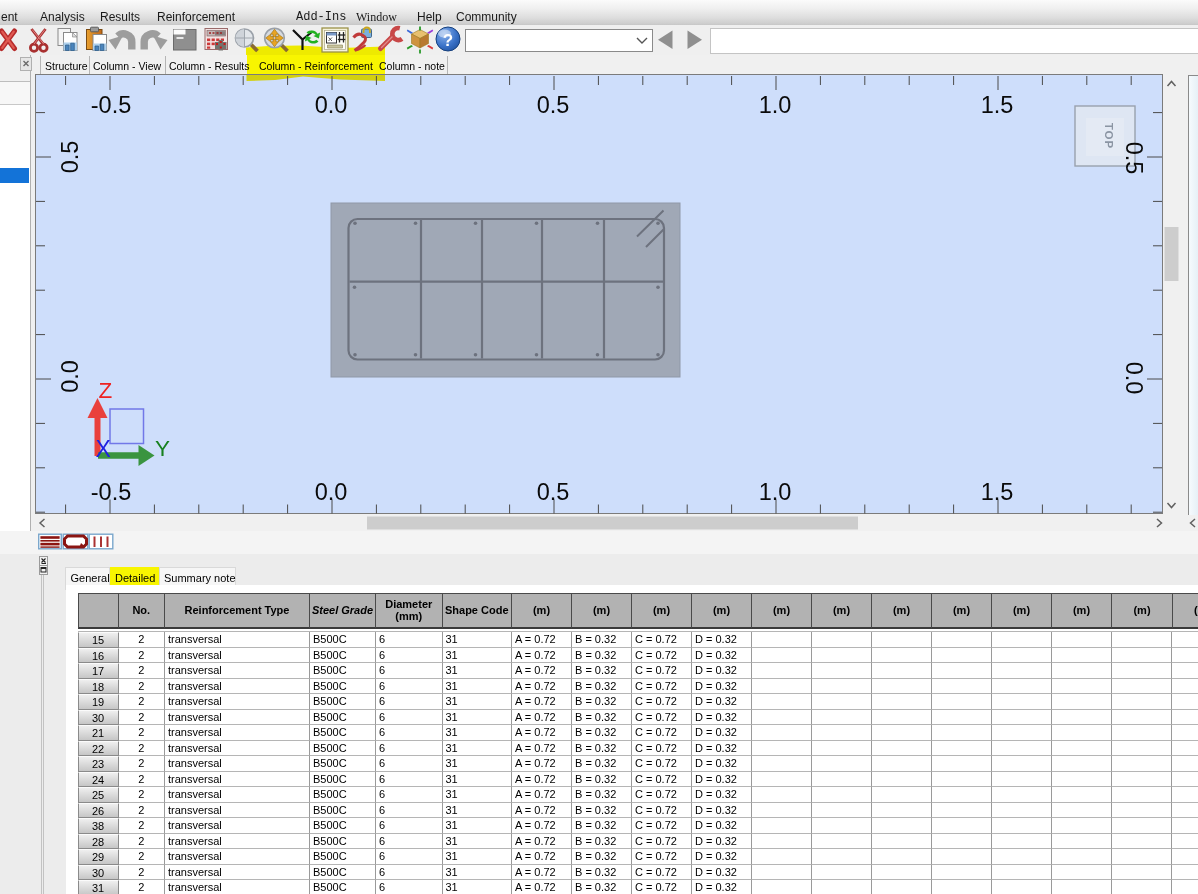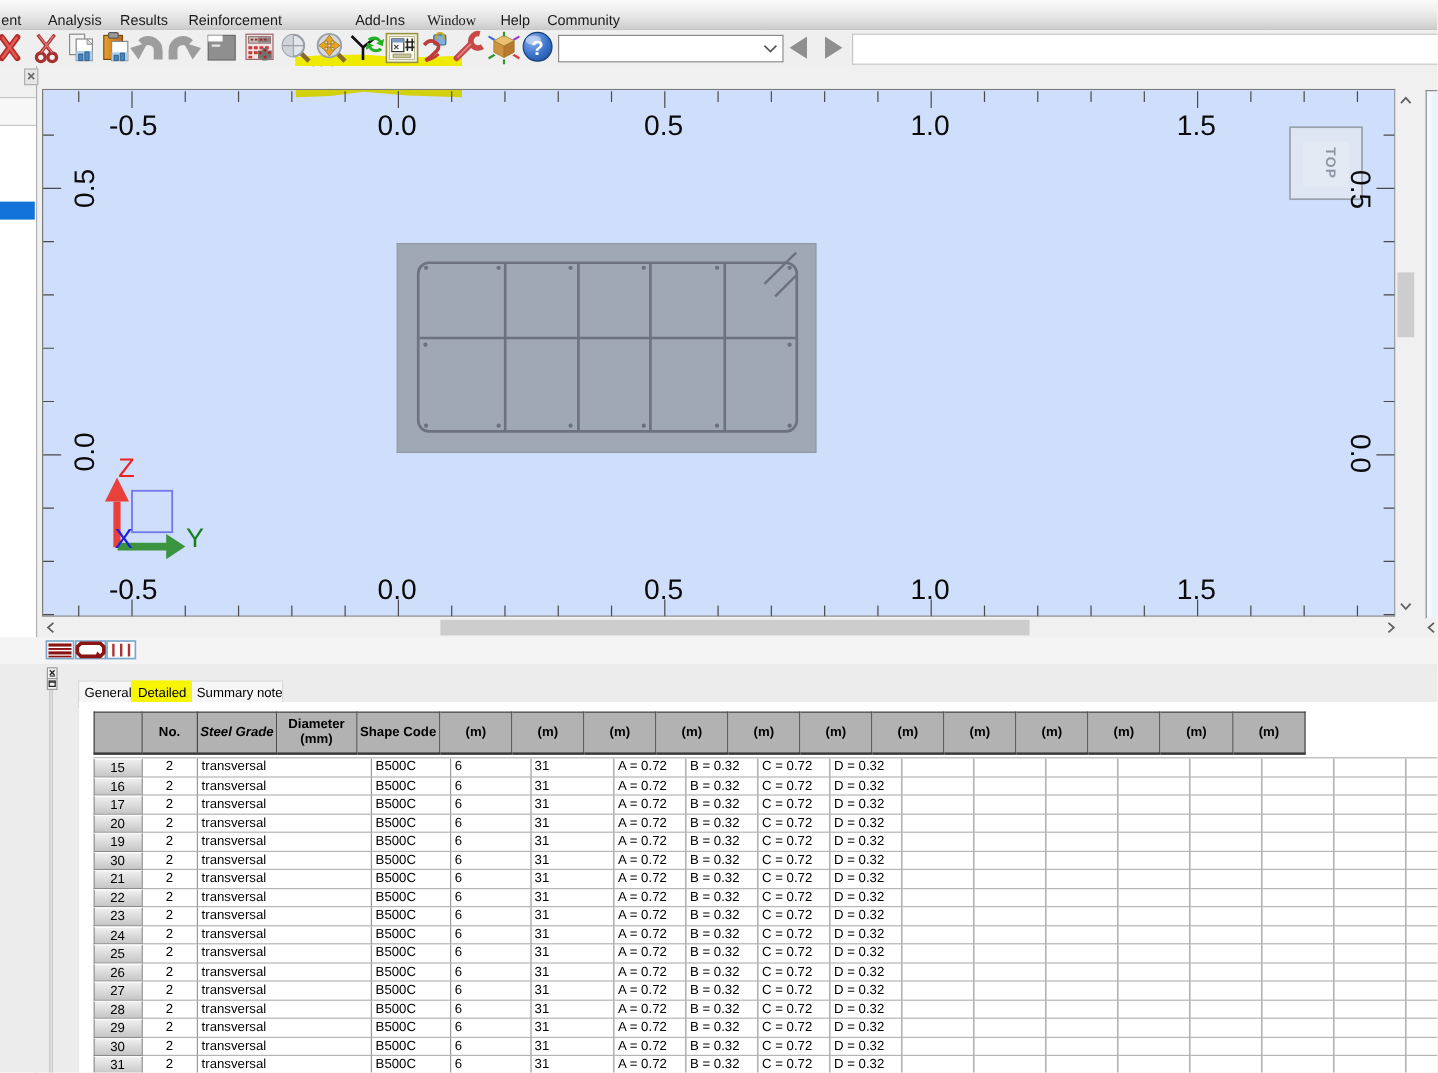--- a/index.html
+++ b/index.html
@@ -31,21 +31,21 @@
 </style>
 </head>
 <body>
 <div id="root">
   <div id="menubar" class="abs">
     <span class="mi" style="left:1px;">ent</span>
     <span class="mi" style="left:40px;">Analysis</span>
     <span class="mi" style="left:100px;">Results</span>
     <span class="mi" style="left:157px;">Reinforcement</span>
     <span class="mi" style="left:252px;margin-top:34px;">Tools</span>
-    <span class="mi" style="left:296px;">Add-Ins</span>
+    <span class="mi" style="left:296px;font-family:Liberation Mono, monospace;">Add-Ins</span>
     <span class="mi" style="left:356px;font-family:Liberation Serif, serif;">Window</span>
     <span class="mi" style="left:417px;">Help</span>
     <span class="mi" style="left:456px;">Community</span>
   </div>
   <div id="toolbar" class="abs">
   <svg width="1198" height="30" viewBox="0 0 1198 30" style="position:absolute;left:0;top:0;">
     <defs>
       <radialGradient id="helpg" cx="0.35" cy="0.3" r="0.9">
         <stop offset="0" stop-color="#8ab2ec"></stop>
             <stop offset="0.55" stop-color="#3a72c8"></stop>
@@ -199,20 +199,34 @@
 
     <path d="M672.5 5.5 v18.5 l-14.5 -9.2 z" fill="#8f8f8f"></path>
     <path d="M687.5 5.5 v18.5 l14.5 -9.2 z" fill="#8f8f8f"></path>
   </svg>
   <div style="position:absolute;left:465px;top:3.5px;width:186px;height:21px;background:#fff;border:1px solid #8a8a8a;">
     <svg width="12" height="8" style="position:absolute;right:4px;top:7px;">
           <path d="M1 1 l5 5 l5 -5" stroke="#555" stroke-width="1.4" fill="none"></path>
         </svg>
   </div>
   <div style="position:absolute;left:710px;top:2.5px;width:488px;height:24.5px;background:#fff;border:1px solid #c4c4c4;border-right:none;"></div>
+  </div>
+  <div id="tabrow" class="abs">
+    <div class="tabsep" style="left:39.5px;"></div>
+    <div class="tabsep" style="left:88.5px;"></div>
+    <div class="tabsep" style="left:164.5px;"></div>
+    <div class="tabsep" style="left:253px;"></div>
+    <div class="tabsep" style="left:373.5px;"></div>
+    <div class="tabsep" style="left:447px;"></div>
+    <div style="position:absolute;left:246.5px;top:0;width:138.5px;height:19.5px;background:#f8f500;"></div>
+    <span class="tabtxt" style="left:45px;">Structure</span>
+    <span class="tabtxt" style="left:93px;">Column - View</span>
+    <span class="tabtxt" style="left:169px;">Column - Results</span>
+    <span class="tabtxt" style="left:259px;">Column - Reinforcement</span>
+    <span class="tabtxt" style="left:379px;">Column - note</span>
   </div>
   <div id="leftpanel" class="abs">
     <div style="position:absolute;left:0;top:0;width:30px;height:26px;background:#f0f0f0;border-bottom:1px solid #bdbdbd;"></div>
     <div style="position:absolute;left:20px;top:2px;width:10px;height:11.5px;background:#e6e6e6;border:1px solid #b0b0b0;">
       <svg width="10" height="11" style="display:block;">
           <path d="M2.5 3 l5 5 M7.5 3 l-5 5" stroke="#6a6a6a" stroke-width="1.4"></path>
         </svg>
     </div>
     <div style="position:absolute;left:0;top:27px;width:30px;height:22px;background:#f7f7f7;border-bottom:1px solid #c8c8c8;"></div>
     <div style="position:absolute;left:0;top:113px;width:29px;height:15px;background:#1373d8;"></div>
@@ -358,20 +372,21 @@
     <div style="position:absolute;left:64.5px;top:13px;width:45px;height:23px;background:#f6f6f6;border:1px solid #d9d9d9;border-bottom:none;box-sizing:border-box;"></div>
     <div style="position:absolute;left:158.5px;top:13px;width:77px;height:23px;background:#f6f6f6;border:1px solid #d9d9d9;border-bottom:none;box-sizing:border-box;"></div>
     <div style="position:absolute;left:110px;top:12.5px;width:48.5px;height:23.5px;background:#f8f500;"></div>
     <span class="btabtxt" style="left:70.5px;">General</span>
     <span class="btabtxt" style="left:115px;">Detailed</span>
     <span class="btabtxt" style="left:164px;">Summary note</span>
     <div id="sheet">
       <div id="thead">
         <div class="hc" style="width:41px;border-left:1.5px solid #4a4a4a;"></div>
         <div class="hc" style="width:46.5px;">No.</div>
+        <div class="hc" style="width:145px;">Reinforcement Type</div>
         <div class="hc" style="width:66px;font-style:italic;">Steel Grade</div>
         <div class="hc" style="width:66.5px;">Diameter<br>(mm)</div>
         <div class="hc" style="width:69.5px;">Shape Code</div>
         <div class="hc" style="width:60px;">(m)</div>
           <div class="hc" style="width:60px;">(m)</div>
           <div class="hc" style="width:60px;">(m)</div>
           <div class="hc" style="width:60px;">(m)</div>
           <div class="hc" style="width:60px;">(m)</div>
           <div class="hc" style="width:60px;">(m)</div>
           <div class="hc" style="width:60px;">(m)</div>
@@ -436,21 +451,21 @@
             <div class="dc" style="width:60px;"></div>
             <div class="dc" style="width:60px;"></div>
             <div class="dc" style="width:60px;"></div>
             <div class="dc" style="width:60px;"></div>
             <div class="dc" style="width:60px;"></div>
             <div class="dc" style="width:60px;"></div>
             <div class="dc" style="width:60px;"></div>
             <div class="dc" style="width:60px;"></div>
           </div>
       <div class="dr">
-            <div class="dc rn">20</div>
+            <div class="dc rn">18</div>
             <div class="dc ct" style="width:46.5px;">2</div>
             <div class="dc" style="width:145px;">transversal</div>
             <div class="dc" style="width:66px;">B500C</div>
             <div class="dc" style="width:66.5px;">6</div>
             <div class="dc" style="width:69.5px;">31</div>
             <div class="dc" style="width:60px;">A = 0.72</div>
             <div class="dc" style="width:60px;">B = 0.32</div>
             <div class="dc" style="width:60px;">C = 0.72</div>
             <div class="dc" style="width:60px;">D = 0.32</div>
             <div class="dc" style="width:60px;"></div>
@@ -616,21 +631,21 @@
             <div class="dc" style="width:60px;"></div>
             <div class="dc" style="width:60px;"></div>
             <div class="dc" style="width:60px;"></div>
             <div class="dc" style="width:60px;"></div>
             <div class="dc" style="width:60px;"></div>
             <div class="dc" style="width:60px;"></div>
             <div class="dc" style="width:60px;"></div>
             <div class="dc" style="width:60px;"></div>
           </div>
       <div class="dr">
-            <div class="dc rn">27</div>
+            <div class="dc rn">38</div>
             <div class="dc ct" style="width:46.5px;">2</div>
             <div class="dc" style="width:145px;">transversal</div>
             <div class="dc" style="width:66px;">B500C</div>
             <div class="dc" style="width:66.5px;">6</div>
             <div class="dc" style="width:69.5px;">31</div>
             <div class="dc" style="width:60px;">A = 0.72</div>
             <div class="dc" style="width:60px;">B = 0.32</div>
             <div class="dc" style="width:60px;">C = 0.72</div>
             <div class="dc" style="width:60px;">D = 0.32</div>
             <div class="dc" style="width:60px;"></div>

